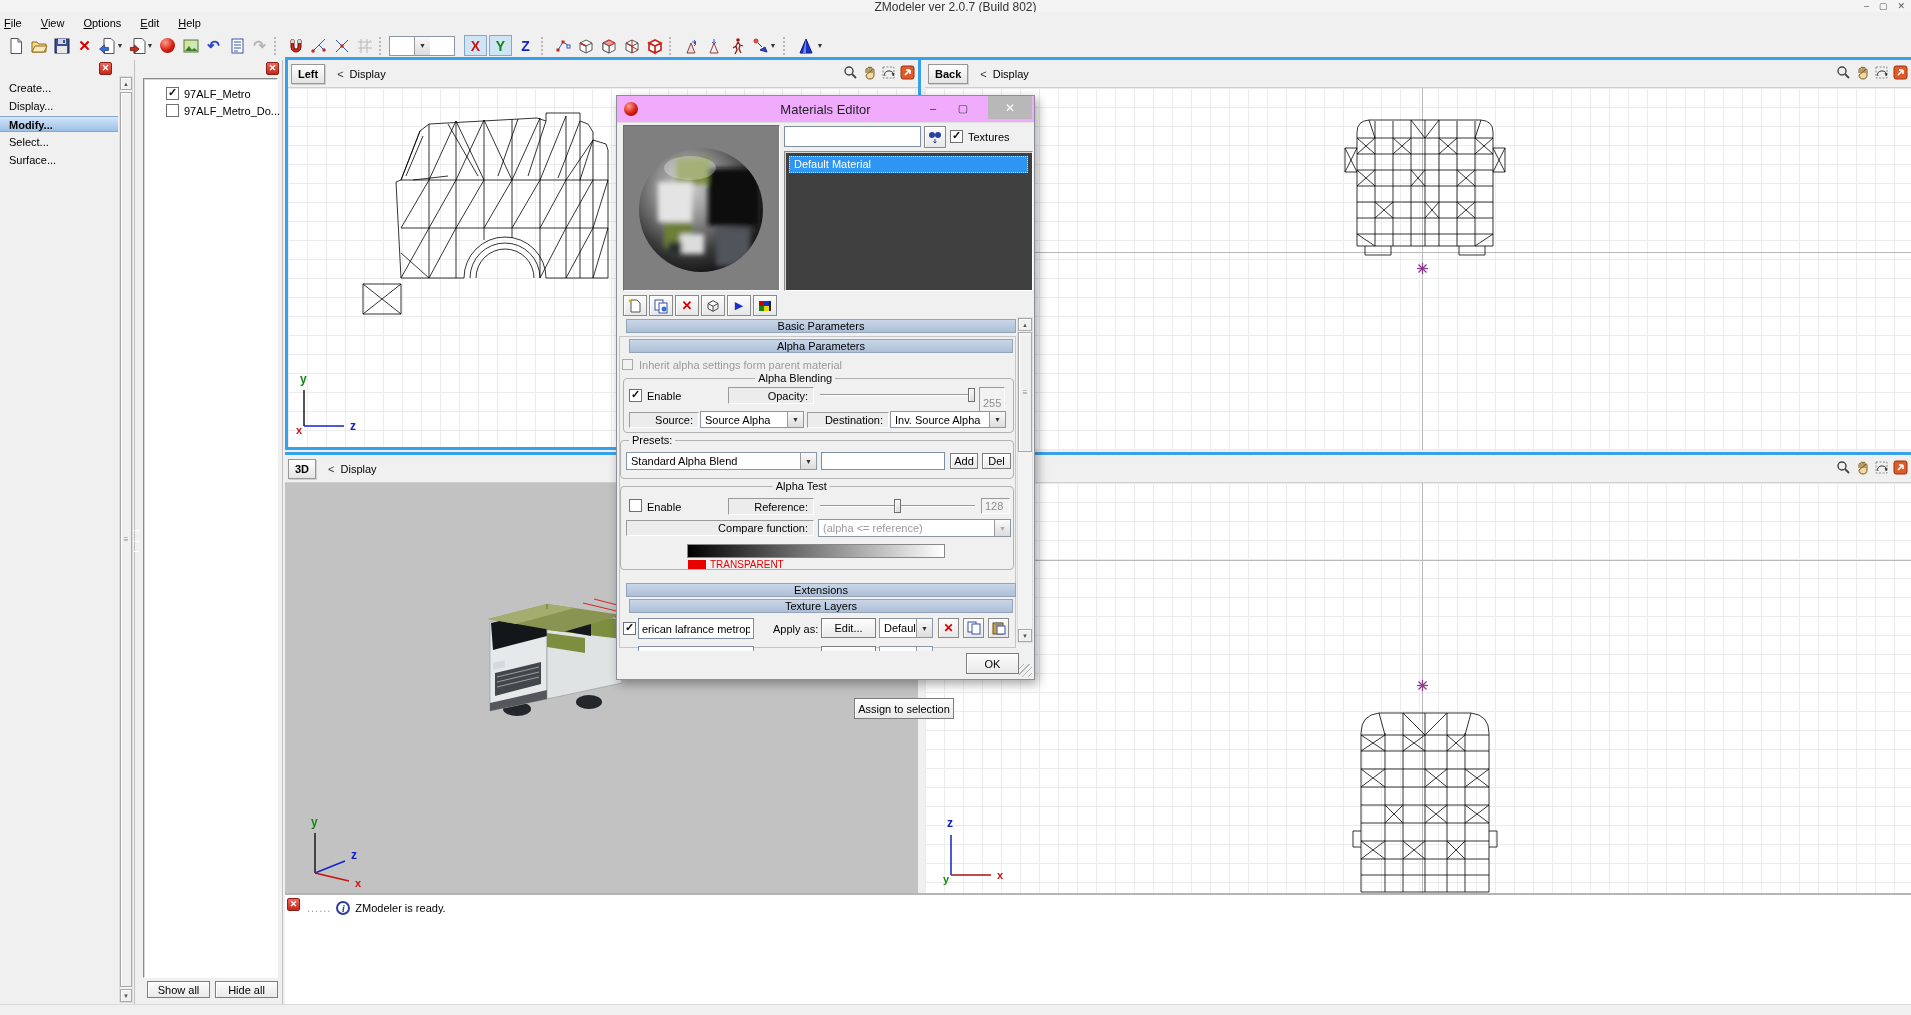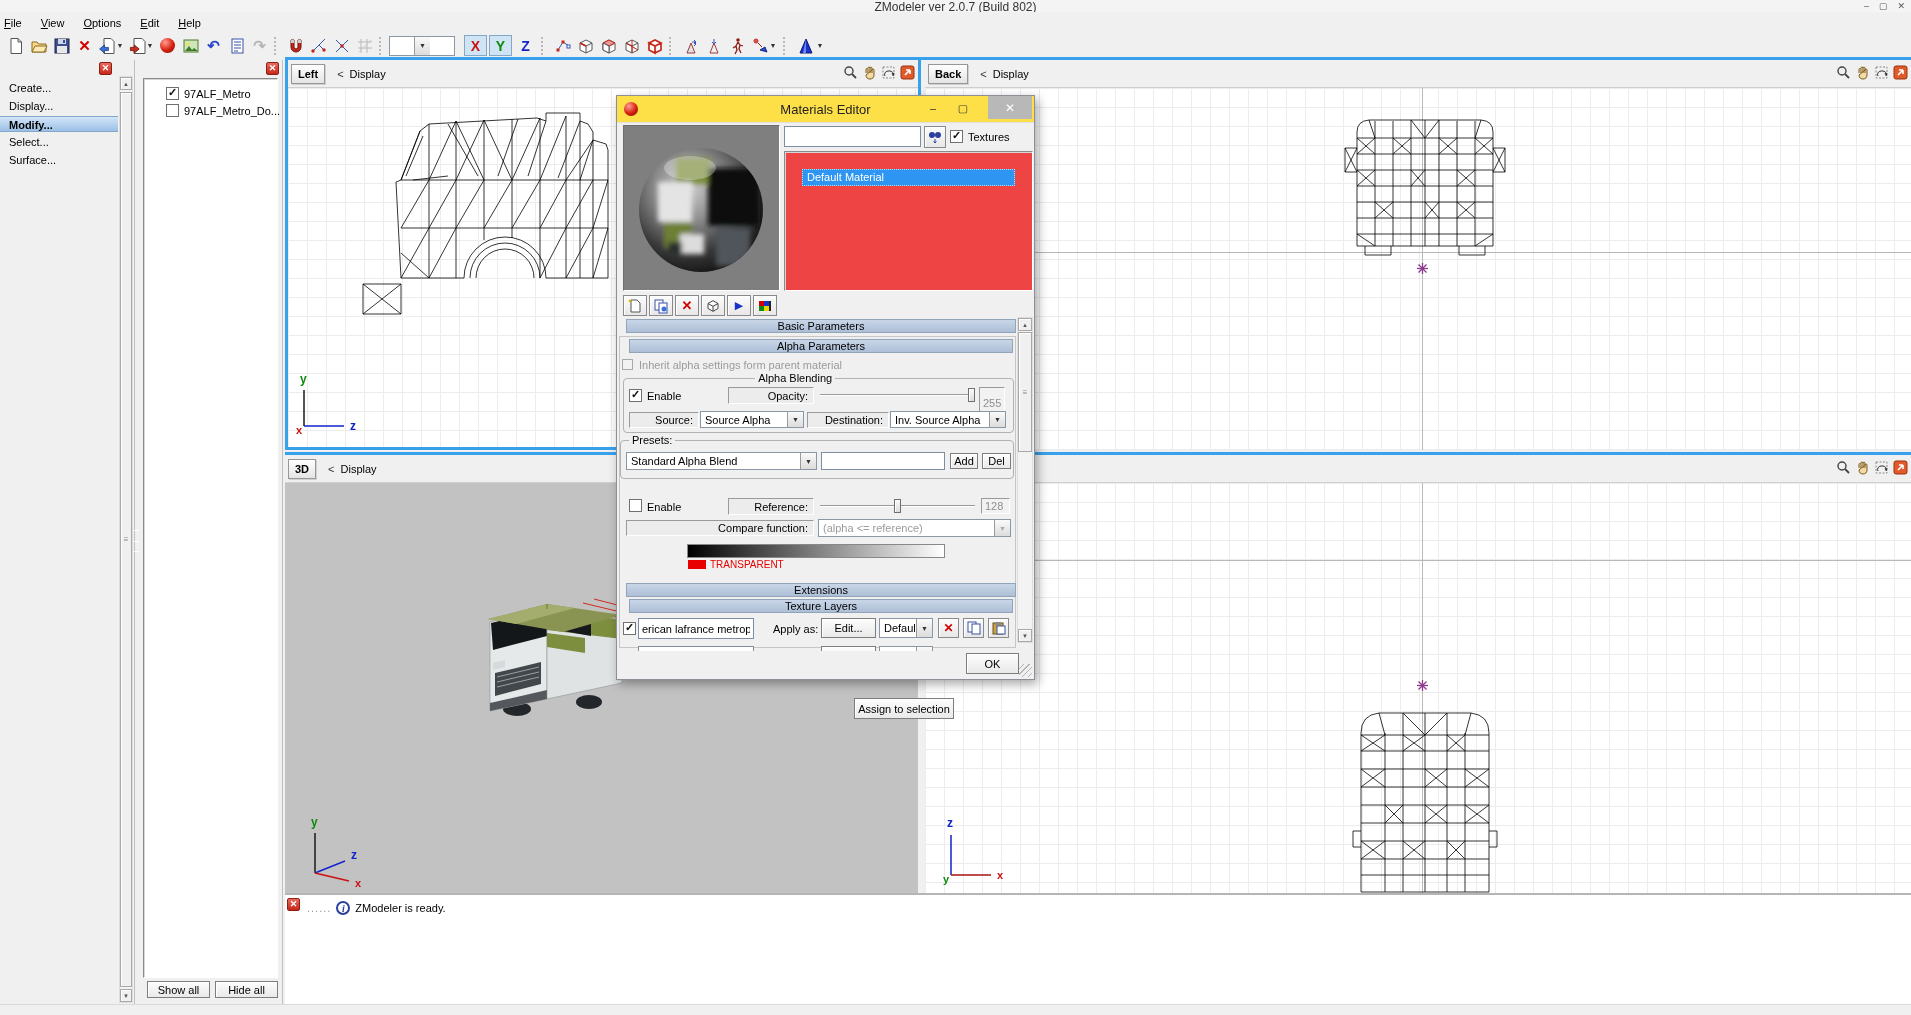--- a/index.html
+++ b/index.html
@@ -50,21 +50,21 @@
   .vphead { position:absolute; left:0; top:0; right:0; height:28px; background:#f0f0f0; border-bottom:1px solid #cfcfcf; display:flex; align-items:center;text-align:center; }
   .vpname { border:1px solid #979797; background:linear-gradient(#ffffff,#e4e4e4); font-weight:bold; padding:3px 6px; margin:0 2px 0 3px; box-shadow:1px 1px 0 #d0d0d0; }
   .vpchev { color:#333; margin:0 6px 0 10px; }
   .vpicons { position:absolute; right:3px; top:5px; display:flex; gap:4px; align-items:center; }
   .grid { background-color:#fff; background-image:linear-gradient(to right,#ececec 1px,transparent 1px),linear-gradient(to bottom,#ececec 1px,transparent 1px); background-size:19px 19px; }
   .axline { position:absolute; background:#b9b9b9; }
   .marker { position:absolute; width:11px; height:11px; }
 
   
   .dlg { left:616px; top:95px; width:419px; height:585px; background:#f0f0f0; border:1px solid #8b9097; box-shadow:3px 4px 10px rgba(0,0,0,.35); z-index:50; }
-  .dlgtitle { position:absolute; left:0; top:0; right:0; height:27px; background:#fde047; border-bottom:1px solid #e0e0e0; }
+  .dlgtitle { position:absolute; left:0; top:0; right:0; height:27px; background:#f0abfc; border-bottom:1px solid #e0e0e0; }
   .dlgtitle .t { position:absolute; left:0; right:0; top:6px; text-align:center; font-size:13px; color:#222; }
   .dlgbtn { display:flex; align-items:center; justify-content:center; color:#333; }
   .secbar { position:absolute; background:linear-gradient(#c9d6e8,#adbfd6); border:1px solid #93a3b8; height:14px; line-height:12px; text-align:center; font-size:11px; }
   .gbox { position:absolute; border:1px solid #b2b2b2; border-radius:4px; }
   .gbox .legend { position:absolute; top:-7px; background:#f0f0f0; padding:0 3px; }
   .slab { position:absolute; background:#ececec; border:1px solid; border-color:#9a9a9a #ffffff #ffffff #9a9a9a; display:flex; align-items:center; justify-content:flex-end; padding:0 5px; }
   .vbox { position:absolute; background:#f2f2f2; border:1px solid; border-color:#9a9a9a #ffffff #ffffff #9a9a9a; color:#8f8f8f; padding:0 3px; display:flex; align-items:center; }
   .field { background:#fff; border:1px solid #7f8da0; font-size:11px; padding:0 3px; font-family:"Liberation Sans",sans-serif; }
   .slider .track { position:absolute; left:0; right:0; top:6px; height:0; border-top:1px solid #9a9a9a; border-bottom:1px solid #fff; }
   .slider .thumb { position:absolute; top:0; width:7px; height:14px; background:linear-gradient(#fafafa,#dcdcdc); border:1px solid #6f6f6f; box-shadow:inset 1px 1px 0 #fff; }
@@ -606,21 +606,21 @@
     <div class="minibtn abs" style="left:307px; top:30px; width:22px; height:22px;">
         <svg width="16" height="16">
           <circle cx="5" cy="6" r="3" fill="#2b3f9e"></circle>
           <circle cx="11" cy="6" r="3" fill="#2b3f9e"></circle>
           <path d="M8 10v4M6.5 12.5L8 14l1.5-1.5" stroke="#2b3f9e" fill="none"></path>
         </svg>
       </div>
     <span class="cb abs" style="left:333px; top:34px;"><span class="g">✓</span></span>
     <span class="abs" style="left:351px; top:35px;">Textures</span>
 
-    <div class="abs" style="left:167px; top:55px; width:249px; height:140px; background:#ef4444; border:1px solid #8a8a8a; border-right-color:#fff; border-bottom-color:#fff; box-shadow:inset 1px 1px 0 #d6d6d6; padding:17px;">
+    <div class="abs" style="left:167px; top:55px; width:249px; height:140px; background:#404040; border:1px solid #8a8a8a; border-right-color:#fff; border-bottom-color:#fff; box-shadow:inset 1px 1px 0 #d6d6d6; padding:4px;">
       <div style="background:#2e95f2; color:#fff; border:1px dotted #bcdcf8; padding:1px 4px; height:17px;">Default Material</div>
     </div>
 
     <div class="abs" style="left:0; top:220px; width:401px; height:335px; overflow:hidden;">
       <div class="secbar" style="left:9px; top:3px; width:390px;">Basic Parameters</div>
       <div class="abs" style="left:2px; top:20px; width:397px; height:312px; border:1px solid #c6c6c6; background:#f0f0f0;"></div>
       <div class="secbar" style="left:12px; top:23px; width:384px;">Alpha Parameters</div>
 
       <span class="cb dis abs" style="left:5px; top:43px; width:11px; height:11px;"></span>
       <span class="abs" style="left:22px; top:43px; color:#9b9b9b;">Inherit alpha settings form parent material</span>
@@ -651,20 +651,23 @@
         <span class="legend" style="left:8px;">Presets:</span>
       </div>
       <div class="ddbox abs" style="left:9px; top:136px; width:191px; height:18px;">
         <span class="t">Standard Alpha Blend</span>
           <span class="b">▼</span>
       </div>
       <input class="field abs" style="left: 204px; top: 136px; width: 124px; height: 18px;">
       <div class="btn abs" style="left:333px; top:137px; width:28px; height:16px;">Add</div>
       <div class="btn abs" style="left:365px; top:137px; width:29px; height:16px;">Del</div>
 
+      <div class="gbox" style="left:3px; top:170px; width:394px; height:84px;">
+        <span class="legend" style="left:46%; transform:translateX(-50%);">Alpha Test</span>
+      </div>
       <span class="cb abs" style="left:12px; top:183px;"></span>
       <span class="abs" style="left:30px; top:185px;">Enable</span>
       <div class="slab" style="left:111px; top:182px; width:86px; height:17px;">Reference:</div>
       <div class="slider abs" style="left:203px; top:183px; width:155px; height:14px;">
         <div class="track"></div>
           <div class="thumb" style="left:74px;"></div>
       </div>
       <div class="vbox" style="left:364px; top:182px; width:29px; height:16px;">128</div>
       <div class="slab" style="left:9px; top:204px; width:188px; height:16px;">Compare function:</div>
       <div class="ddbox dis abs" style="left:201px; top:203px; width:193px; height:18px;">

